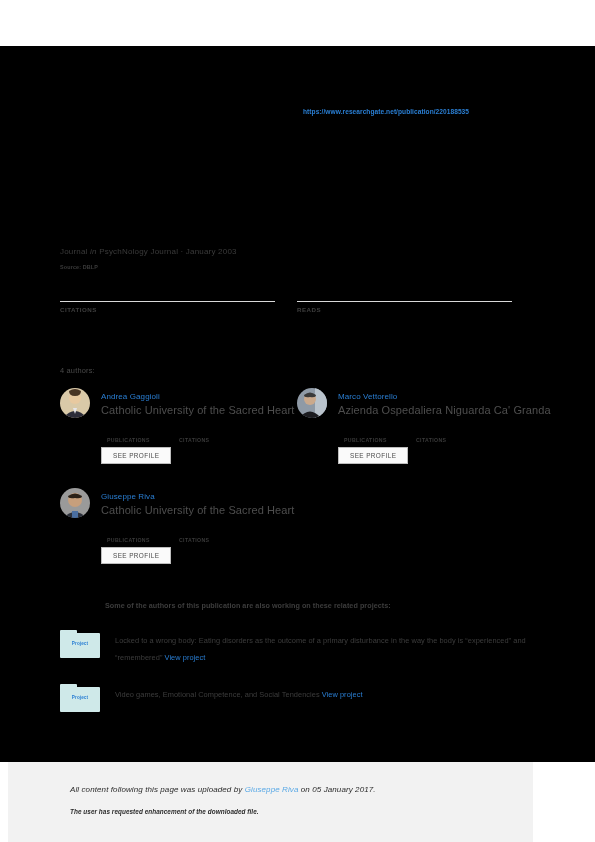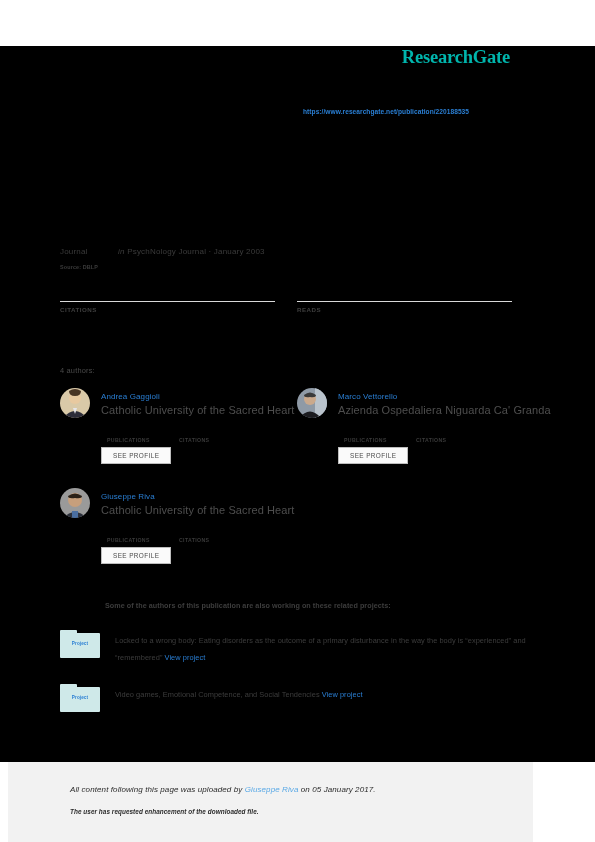--- a/index.html
+++ b/index.html
@@ -72,21 +72,21 @@
   .article-line {
     position: absolute;
     left: 60px;
     top: 247px;
     font-size: 8px;
     color: #3b3b3b;
     white-space: nowrap;
     letter-spacing: 0.2px;
   }
   .article-line .lbl { color: #3b3b3b; }
-  .article-line .it { font-style: italic; margin-left: 28px; }
+  .article-line .it { font-style: italic; }
   .source-line {
     position: absolute;
     left: 60px;
     top: 264px;
     font-size: 5.4px;
     font-weight: 700;
     color: #3b3b3b;
     letter-spacing: 0.15px;
     white-space: nowrap;
   }
@@ -284,21 +284,20 @@
     white-space: nowrap;
   }
 </style>
 </head>
 <body>
 
 <div id="page">
 
   <div class="dark-band"></div>
 
-  <div class="rg-logo">ResearchGate</div>
 
   <div class="rg-url">https://www.researchgate.net/publication/220188535</div>
 
   <div class="hidden-title"></div>
   <div class="hidden-sub"></div>
 
   <div class="article-line">
     <span class="lbl">Journal</span>
     <span class="it">in</span>
     <span>PsychNology Journal · January 2003</span>

